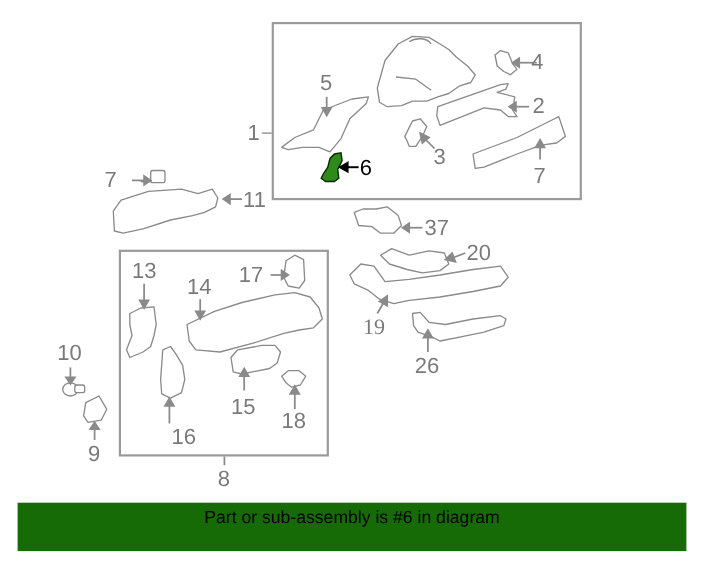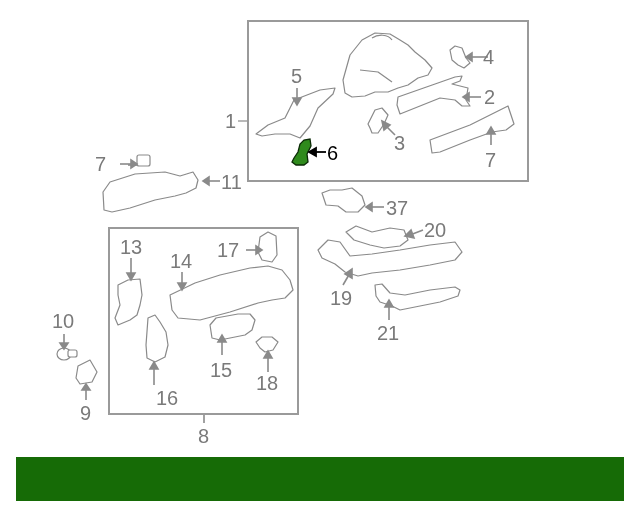--- a/index.html
+++ b/index.html
@@ -128,19 +128,20 @@
 <span class="callout" style="left:80px; top:403px;">9</span>
 <span class="callout" style="left:52px; top:311px;">10</span>
 <span class="callout" style="left:221px; top:172px;">11</span>
 <span class="callout" style="left:95px; top:154px;">7</span>
 <span class="callout" style="left:120px; top:237px;">13</span>
 <span class="callout" style="left:170px; top:251px;">14</span>
 <span class="callout" style="left:210px; top:360px;">15</span>
 <span class="callout" style="left:156px; top:388px;">16</span>
 <span class="callout" style="left:217px; top:240px;">17</span>
 <span class="callout" style="left:256px; top:373px;">18</span>
-<span class="callout" style="left:330px; top:288px;">19</span>
+<span class="callout" style="left:330px; top:288px;font-family:Liberation Serif, serif;">19</span>
 <span class="callout" style="left:424px; top:220px;">20</span>
-<span class="callout" style="left:377px; top:323px;">21</span>
+<span class="callout" style="left:377px; top:323px;">26</span>
 <span class="callout" style="left:386px; top:198px;">37</span>
 
 <div class="banner">
+  <div>Part or sub-assembly is #6 in diagram</div>
 </div>
 
 </body></html>

